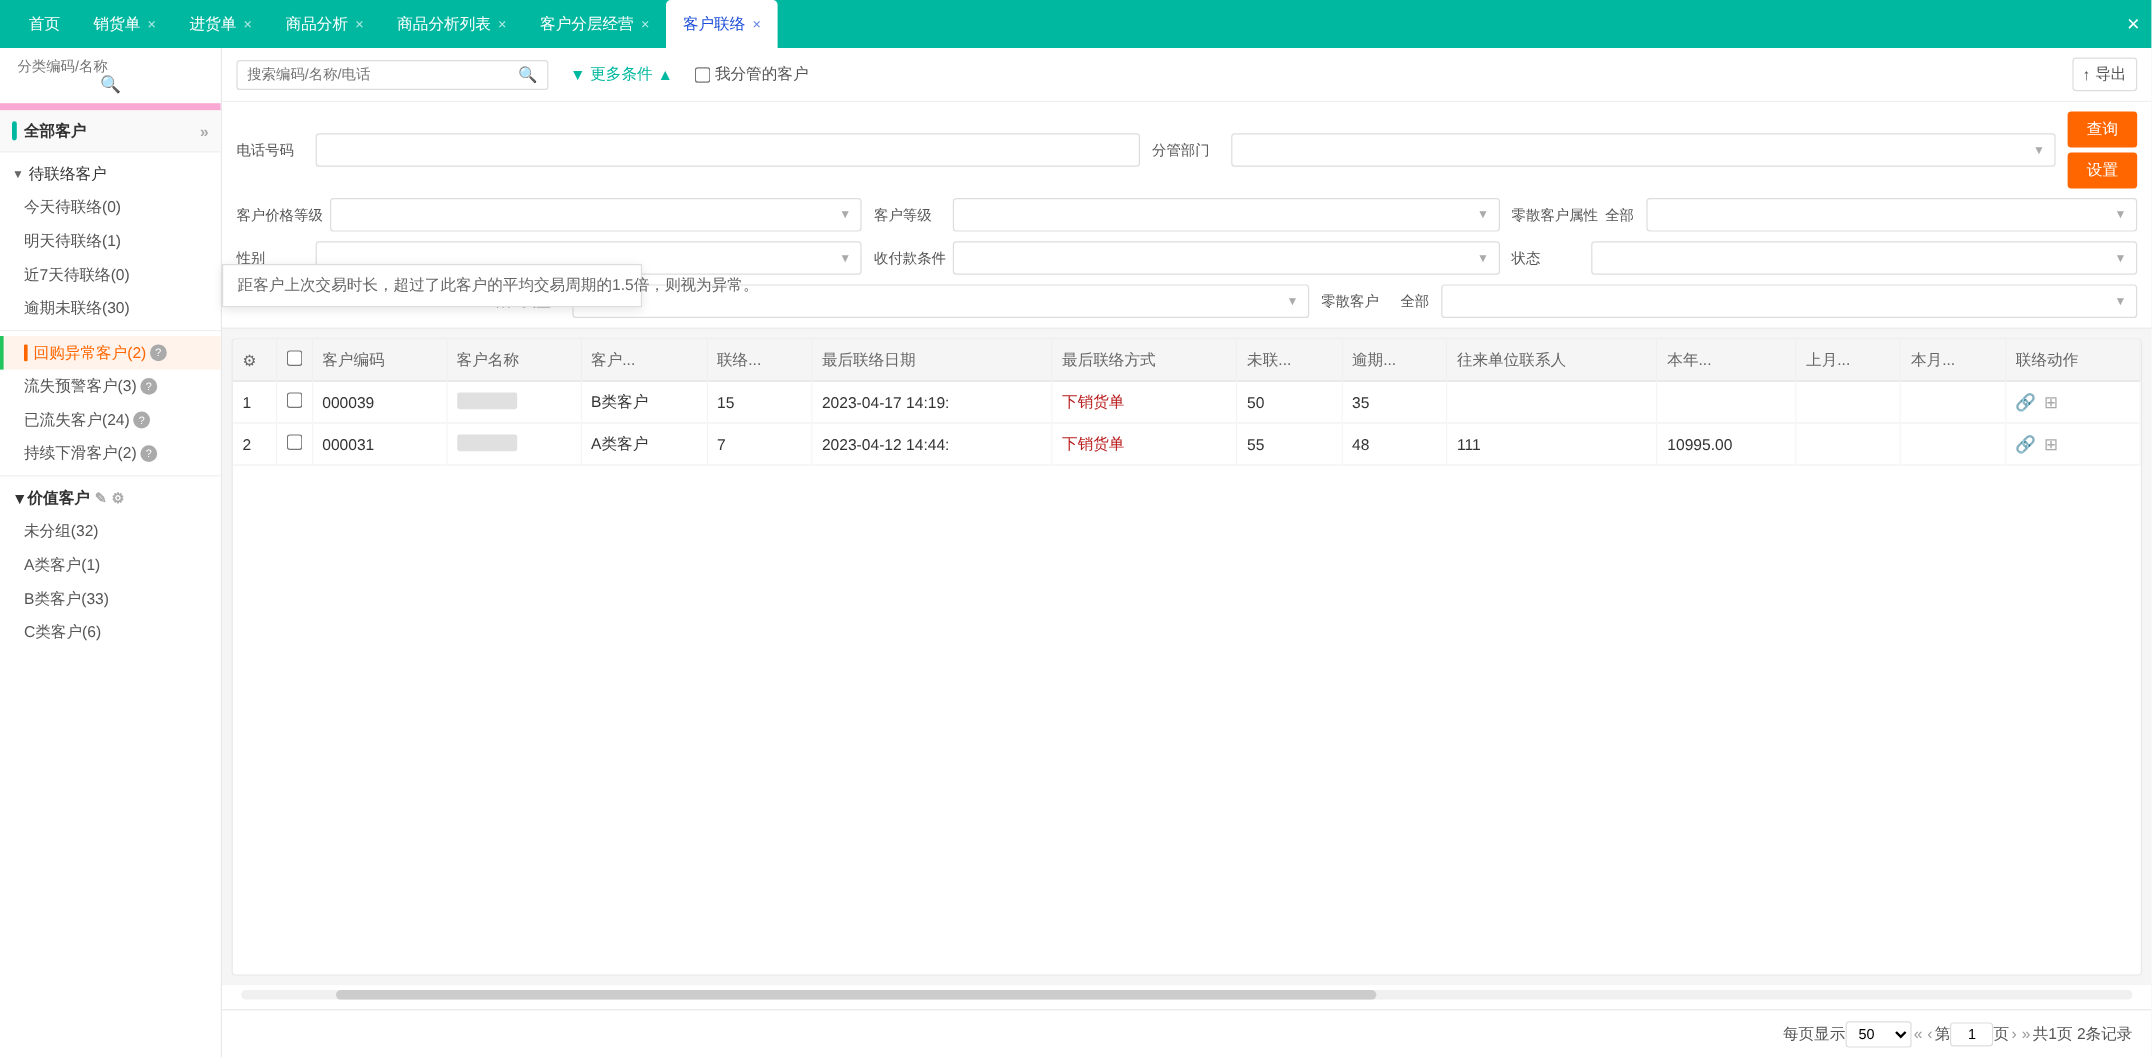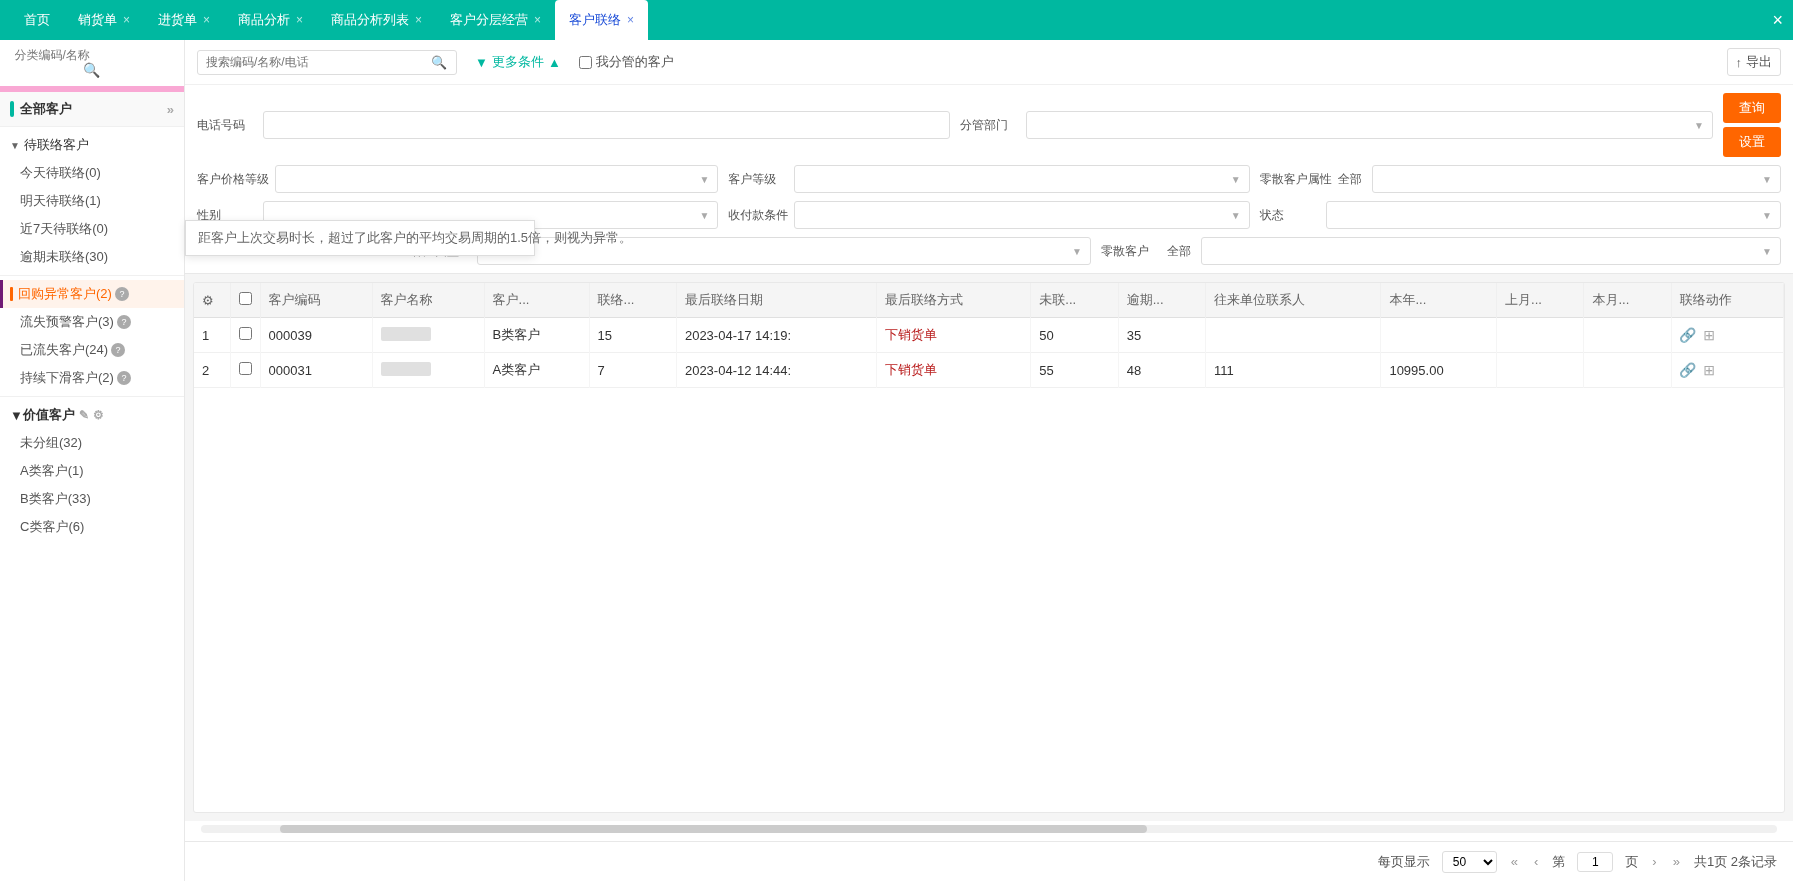--- a/index.html
+++ b/index.html
@@ -100,22 +100,22 @@
     .sidebar-item {
       padding: 5px 10px 5px 20px;
       color: #555;
       cursor: pointer;
       font-size: 12px;
       white-space: nowrap;
     }
     .sidebar-item.active {
       background: #fff3eb;
       color: #ff6600;
-      border-left: 3px solid #701a75;
-      padding-left: 7px;
+      border-left: 3px solid #22c55e;
+      padding-left: 17px;
     }
 
     
     .tooltip-box {
       position: absolute;
       left: 185px;
       top: 220px;
       background: #fff;
       border: 1px solid #ddd;
       padding: 8px 12px;
@@ -317,21 +317,21 @@
 
     
     .bottom-bar {
       height: 40px;
       background: #fff;
       border-top: 1px solid #e8e8e8;
       display: flex;
       align-items: center;
       justify-content: flex-end;
       padding: 0 16px;
-      gap: 12px;
+      gap: 0;
       font-size: 12px;
       color: #555;
       flex-shrink: 0;
     }
     .page-select {
       border: 1px solid #ddd;
       border-radius: 3px;
       padding: 2px 6px;
       font-size: 12px;
       background: #fff;

